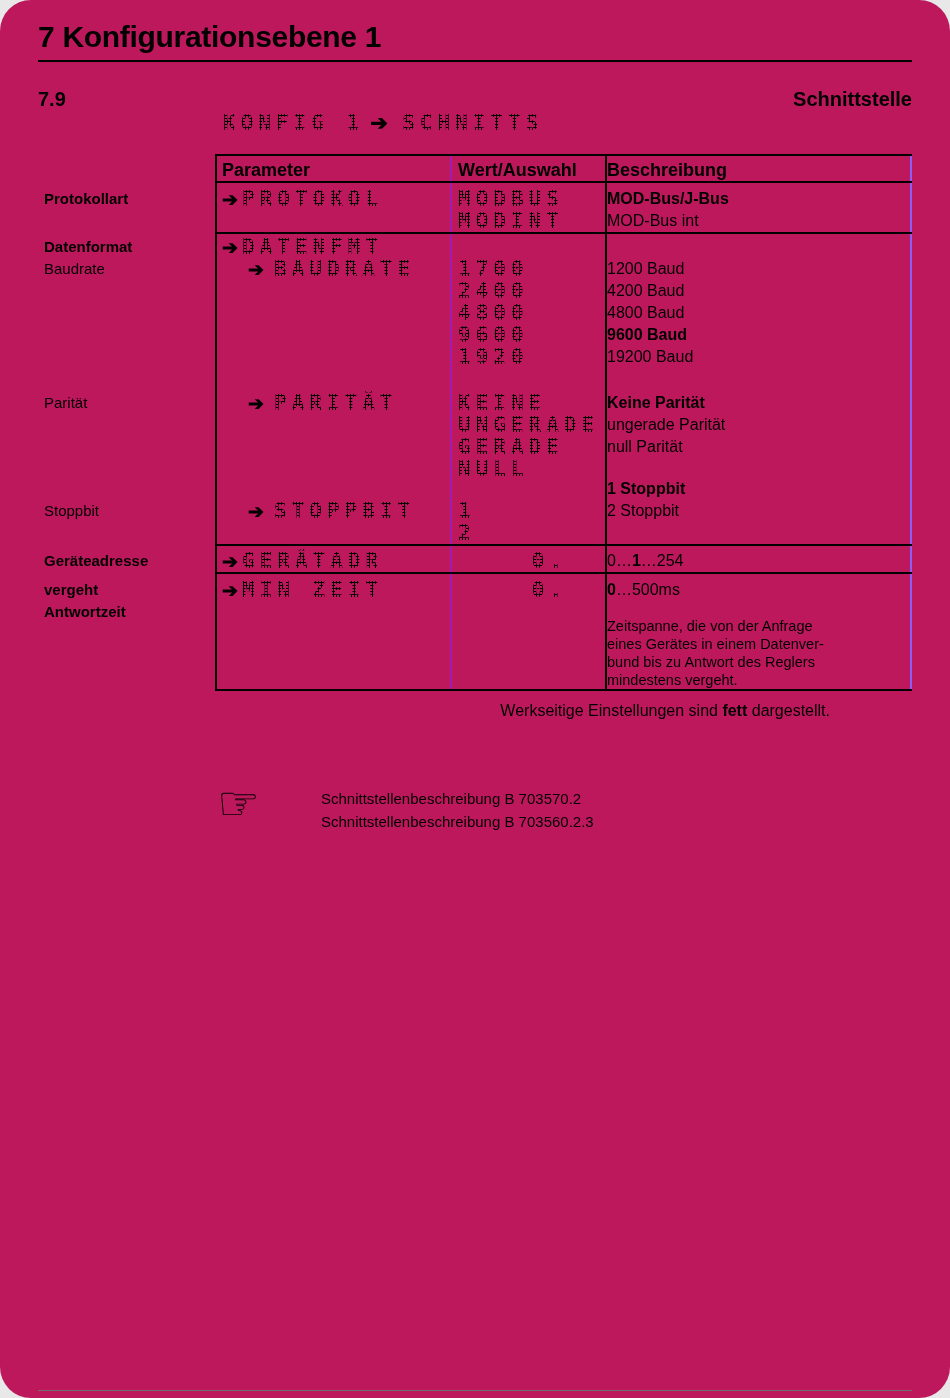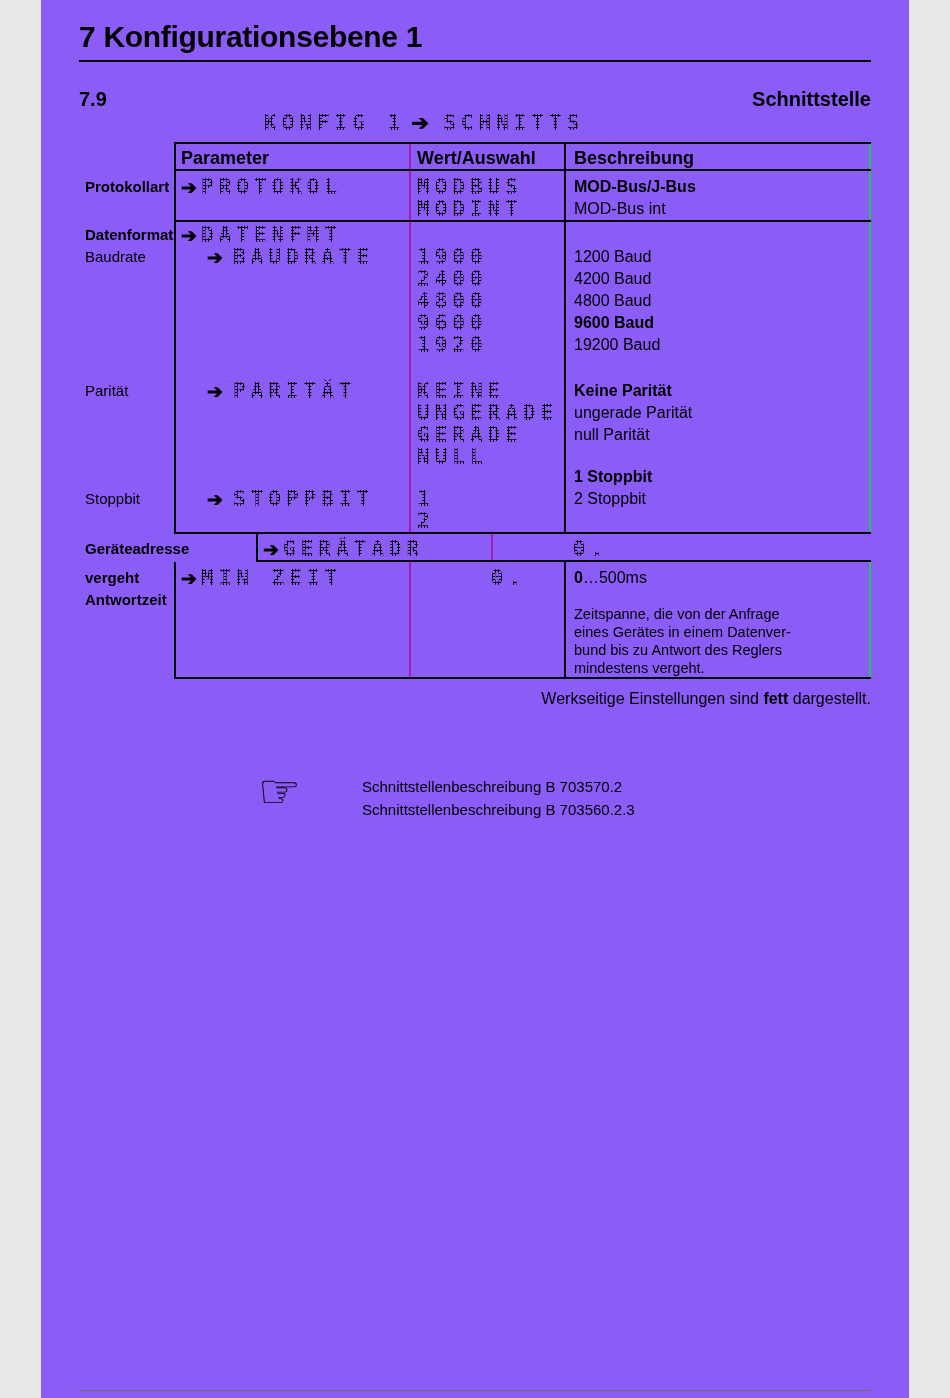--- a/index.html
+++ b/index.html
@@ -1,25 +1,26 @@
 <!DOCTYPE html>
 <html><head>
 <meta charset="utf-8">
 <style>
   * { margin: 0; padding: 0; box-sizing: border-box; }
   html, body { background: #e8e8e8; }
   .page {
     position: relative;
-    width: 868px;
+    width: 950px;
     height: 1398px;
     margin: 0 auto;
-    background: #8b5cf6;
+    background: #be185d;
     font-family: "Liberation Sans", sans-serif;
     color: #000;
     overflow: hidden;
+    border-radius: 31px;
   }
   .content { padding: 0 38px; }
 
   
   h1.chapter {
     padding-top: 20px;
     padding-bottom: 7px;
     font-size: 30px;
     line-height: 33px;
     font-weight: bold;
@@ -68,29 +69,29 @@
 
   .lcd-breadcrumb {
     margin-left: 185px;
     height: 22px;
     line-height: 22px;
     white-space: pre;
   }
   .lcd-breadcrumb .arrow { width: 24px; margin: 0 8px 0 6px; font-size: 21px; }
 
   
-  .tbl { margin-top: 8px; }
+  .tbl { margin-top: 20px; }
   .band { display: flex; }
   .mcol { width: 177px; padding-left: 6px; font-size: 15px; }
   .trow { flex: 1; display: flex; border-bottom: 2px solid #000; }
   .band-h .trow { border-top: 2px solid #000; }
   .cell { }
   .cell.param { width: 235px; border-left: 2px solid #000; padding-left: 5px; }
   .cell.value { width: 155px; border-left: 2px solid #a21caf; padding-left: 6px; }
-  .cell.desc  { width: 307px; border-left: 2px solid #000; border-right: 2px solid #22c55e; padding-left: 8px; }
+  .cell.desc  { width: 307px; border-left: 2px solid #000; border-right: 2px solid #8b5cf6; padding-left: 0; }
 
   .ln  { height: 22px; line-height: 22px; white-space: pre; }
   .band-h .ln { height: 25px; line-height: 25px; }
   .th { font-size: 18px; font-weight: bold; }
   .band-h .cell { padding-top: 0; }
   .band-h .ln { padding-top: 2px; }
 
   .band-b .mcol, .band-b .cell { padding-top: 5px; }
   .band-c .mcol, .band-c .cell { padding-top: 2px; }
   .band-d .mcol, .band-d .cell { padding-top: 4px; }
@@ -220,21 +221,21 @@
             <div class="ln indent"><span class="arrow sp">➔</span><span class="lcd">PARITÄT</span></div>
             <div class="ln"></div>
               <div class="ln"></div>
               <div class="ln"></div>
             <div class="gap-b"></div>
             <div class="ln indent"><span class="arrow sp">➔</span><span class="lcd">STOPPBIT</span></div>
             <div class="ln"></div>
           </div>
           <div class="cell value">
             <div class="ln"></div>
-            <div class="ln"><span class="lcd">1900</span></div>
+            <div class="ln"><span class="lcd">1700</span></div>
             <div class="ln"><span class="lcd">2400</span></div>
             <div class="ln"><span class="lcd">4800</span></div>
             <div class="ln"><span class="lcd">9600</span></div>
             <div class="ln"><span class="lcd">1920</span></div>
             <div class="gap-a"></div>
             <div class="ln"><span class="lcd">KEINE</span></div>
             <div class="ln"><span class="lcd">UNGERADE</span></div>
             <div class="ln"><span class="lcd">GERADE</span></div>
             <div class="ln"><span class="lcd">NULL</span></div>
             <div class="gap-b"></div>
@@ -263,20 +264,23 @@
         <div class="mcol">
           <div class="ln b">Geräteadresse</div>
         </div>
         <div class="trow">
           <div class="cell param">
             <div class="ln"><span class="arrow">➔</span><span class="lcd">GERÄTADR</span></div>
           </div>
           <div class="cell value">
             <div class="ln center-val"><span class="lcd">0.</span></div>
           </div>
+          <div class="cell desc">
+            <div class="ln dsc"><span>0…</span><span class="b">1</span><span>…254</span></div>
+          </div>
         </div>
       </div>
 
       <div class="band band-e">
         <div class="mcol">
           <div class="ln b">vergeht</div>
           <div class="ln b">Antwortzeit</div>
         </div>
         <div class="trow">
           <div class="cell param">

